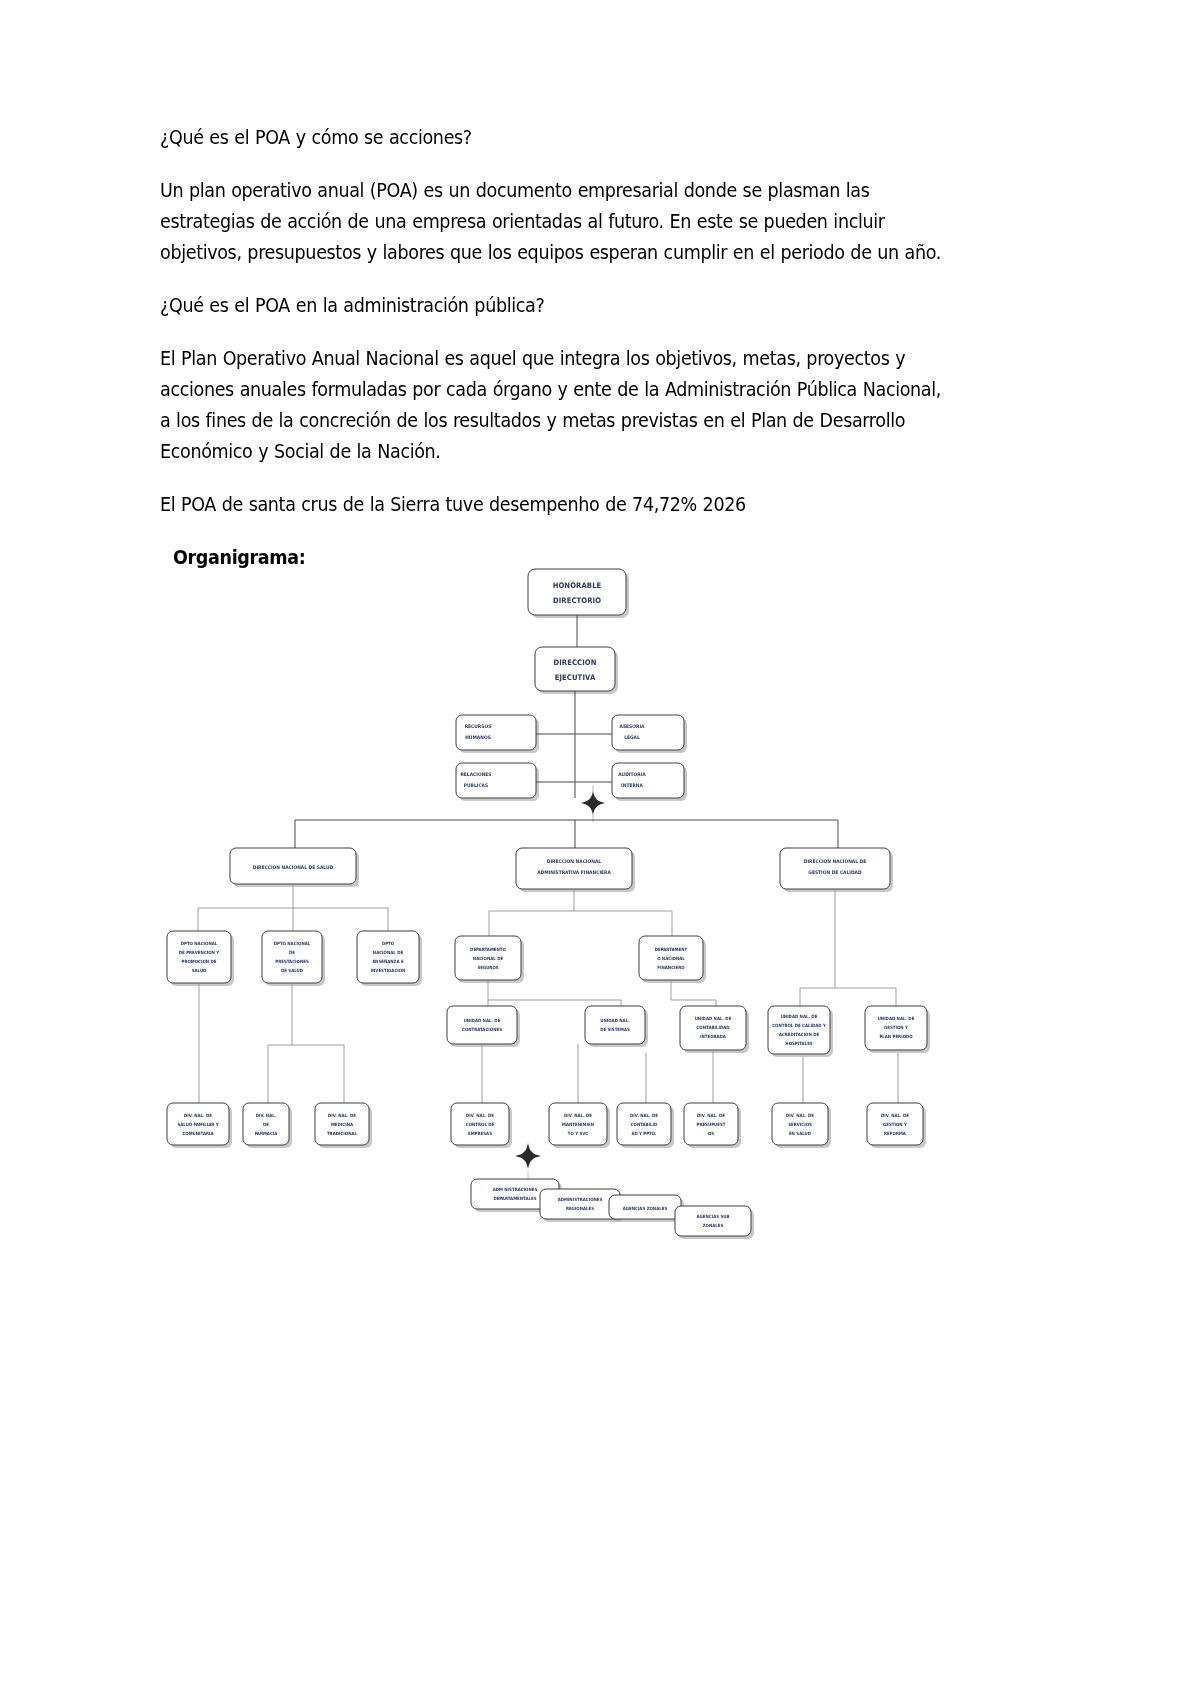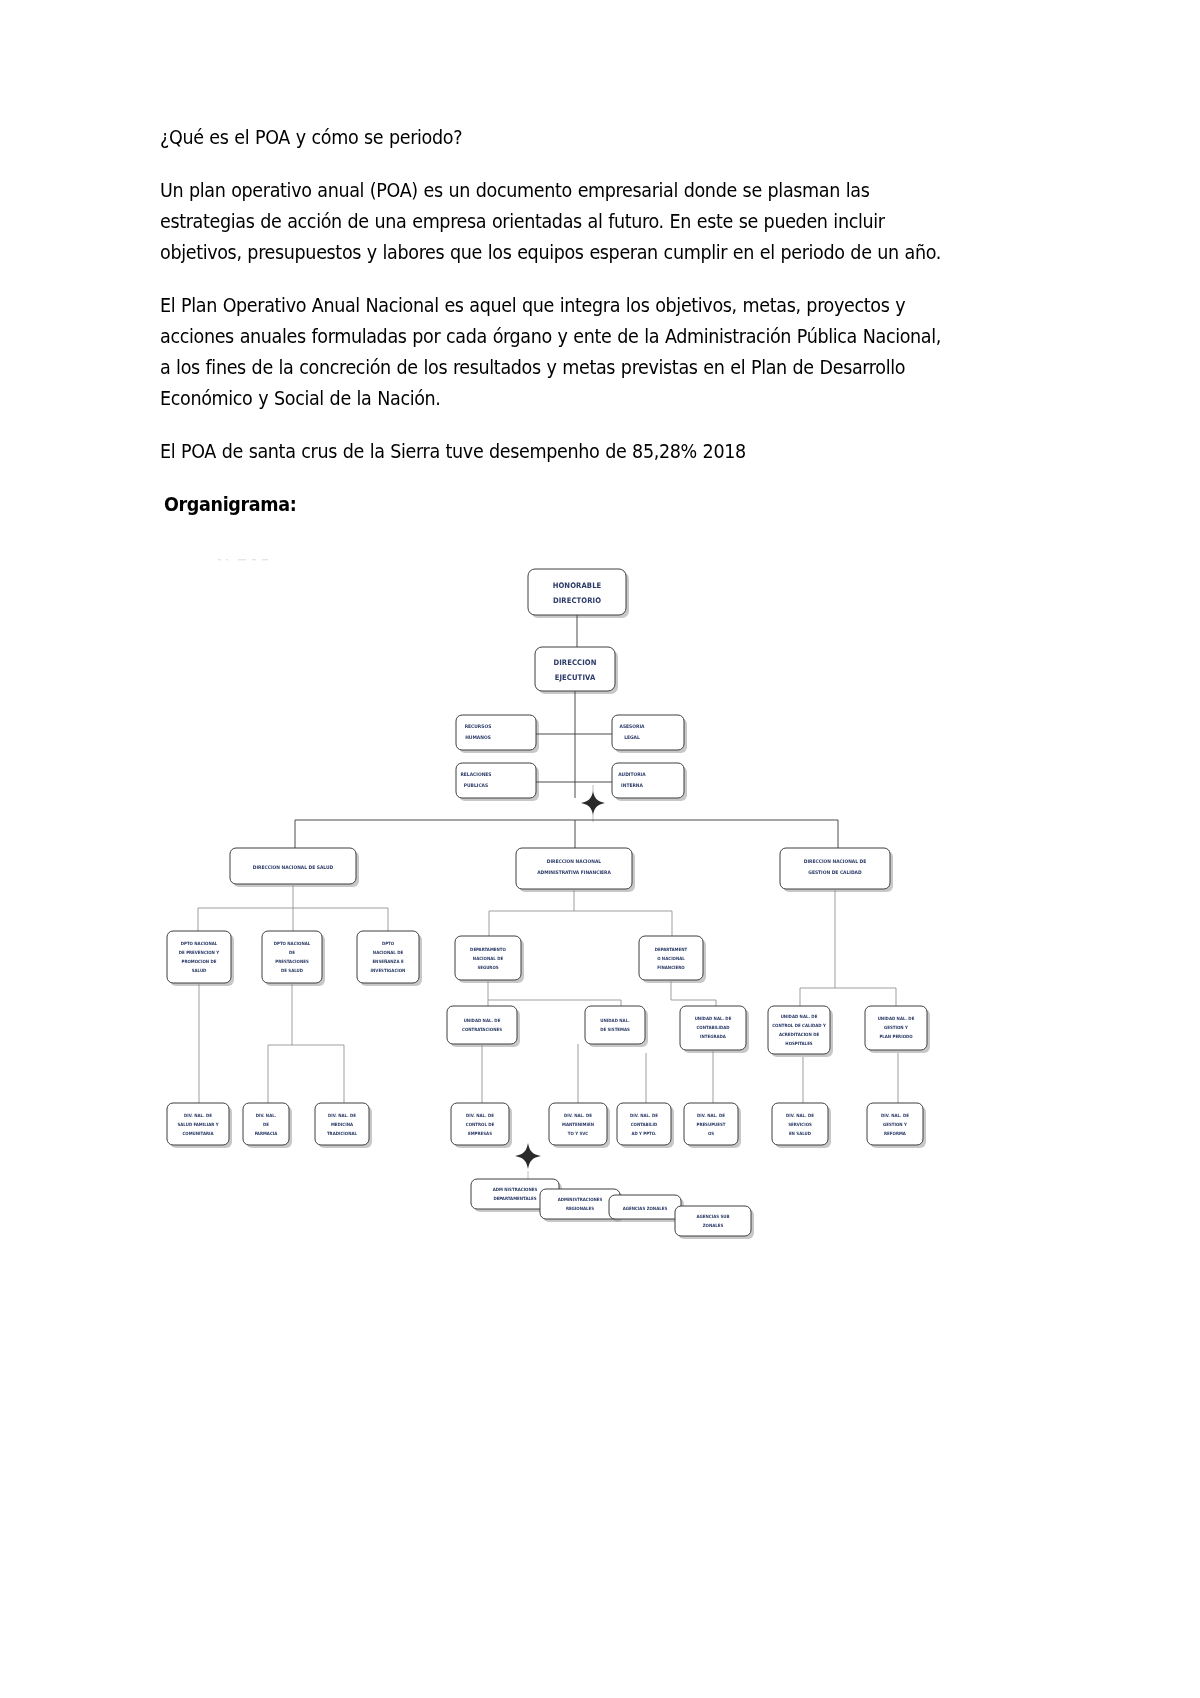--- a/index.html
+++ b/index.html
@@ -18,21 +18,21 @@
   p.para{
     margin:0 0 22px 0;
     font-size:19.5px;
     line-height:31px;
     letter-spacing:-0.35px;
     font-stretch:condensed;
     word-spacing:0.5px;
   }
   .b{font-weight:normal;}
   .organigrama-label{
-    margin:4px;padding:0;
+    margin:13px;padding:0;
     font-size:19.5px;line-height:31px;font-weight:bold;letter-spacing:-0.35px;
   }
 
   
   .chart-wrap{
     position:absolute;left:0px;top:548px;width:1200px;height:720px;
   }
   .chart-wrap svg{display:block;}
 
   .nodebox{
@@ -55,24 +55,25 @@
   
   .blurgroup{filter:url(#softblur);}
   .star{fill:#2a2a2a;}
 </style>
 </head>
 <body>
 
 <div class="page">
 
   <div class="text-col">
-    <p class="para" id="p0"><span>¿Qué es el </span><span class="b">POA</span><span> y cómo se periodo?</span></p>
+    <p class="para" id="p0"><span>¿Qué es el </span><span class="b">POA</span><span> y cómo se acciones?</span></p>
     <p class="para" id="p1"><span>Un plan </span><span class="b">operativo</span><span> anual </span><span class="b">(POA)</span><span> es un </span><span class="b">documento</span><span> empresarial </span><span class="b">donde</span><span> se plasman las estrategias de acción de una empresa </span><span class="b">orientadas</span><span> al futuro. En este se pueden incluir </span><span class="b">objetivos</span><span>, presupuestos y labores que los equipos esperan cumplir en el periodo de un año.</span></p>
+    <p class="para" id="p2"><span>¿Qué es el </span><span class="b">POA</span><span> en la administración pública?</span></p>
     <p class="para" id="p3"><span>El Plan </span><span class="b">Operativo</span><span> Anual Nacional es aquel que integra los objetivos, metas, proyectos y acciones anuales formuladas por cada órgano y ente de la Administración Pública Nacional, a los fines de la </span><span class="b">concreción</span><span> de los resultados y metas previstas en el Plan de Desarrollo Económico y Social de la Nación.</span></p>
-    <p class="para" id="p4"><span>El </span><span class="b">POA</span><span> de santa crus de la Sierra tuve desempenho de 85,28% 2018</span></p>
+    <p class="para" id="p4"><span>El </span><span class="b">POA</span><span> de santa crus de la Sierra tuve desempenho de 74,72% 2026</span></p>
     <p class="organigrama-label">Organigrama:</p>
   </div>
 
   <div class="chart-wrap">
     <svg width="1200" height="720" viewBox="0 0 1200 720" xmlns="http://www.w3.org/2000/svg">
       <defs>
         <filter id="softblur" x="-10%" y="-10%" width="120%" height="120%">
           <feGaussianBlur stdDeviation="0.45"></feGaussianBlur>
         </filter>
       </defs>

